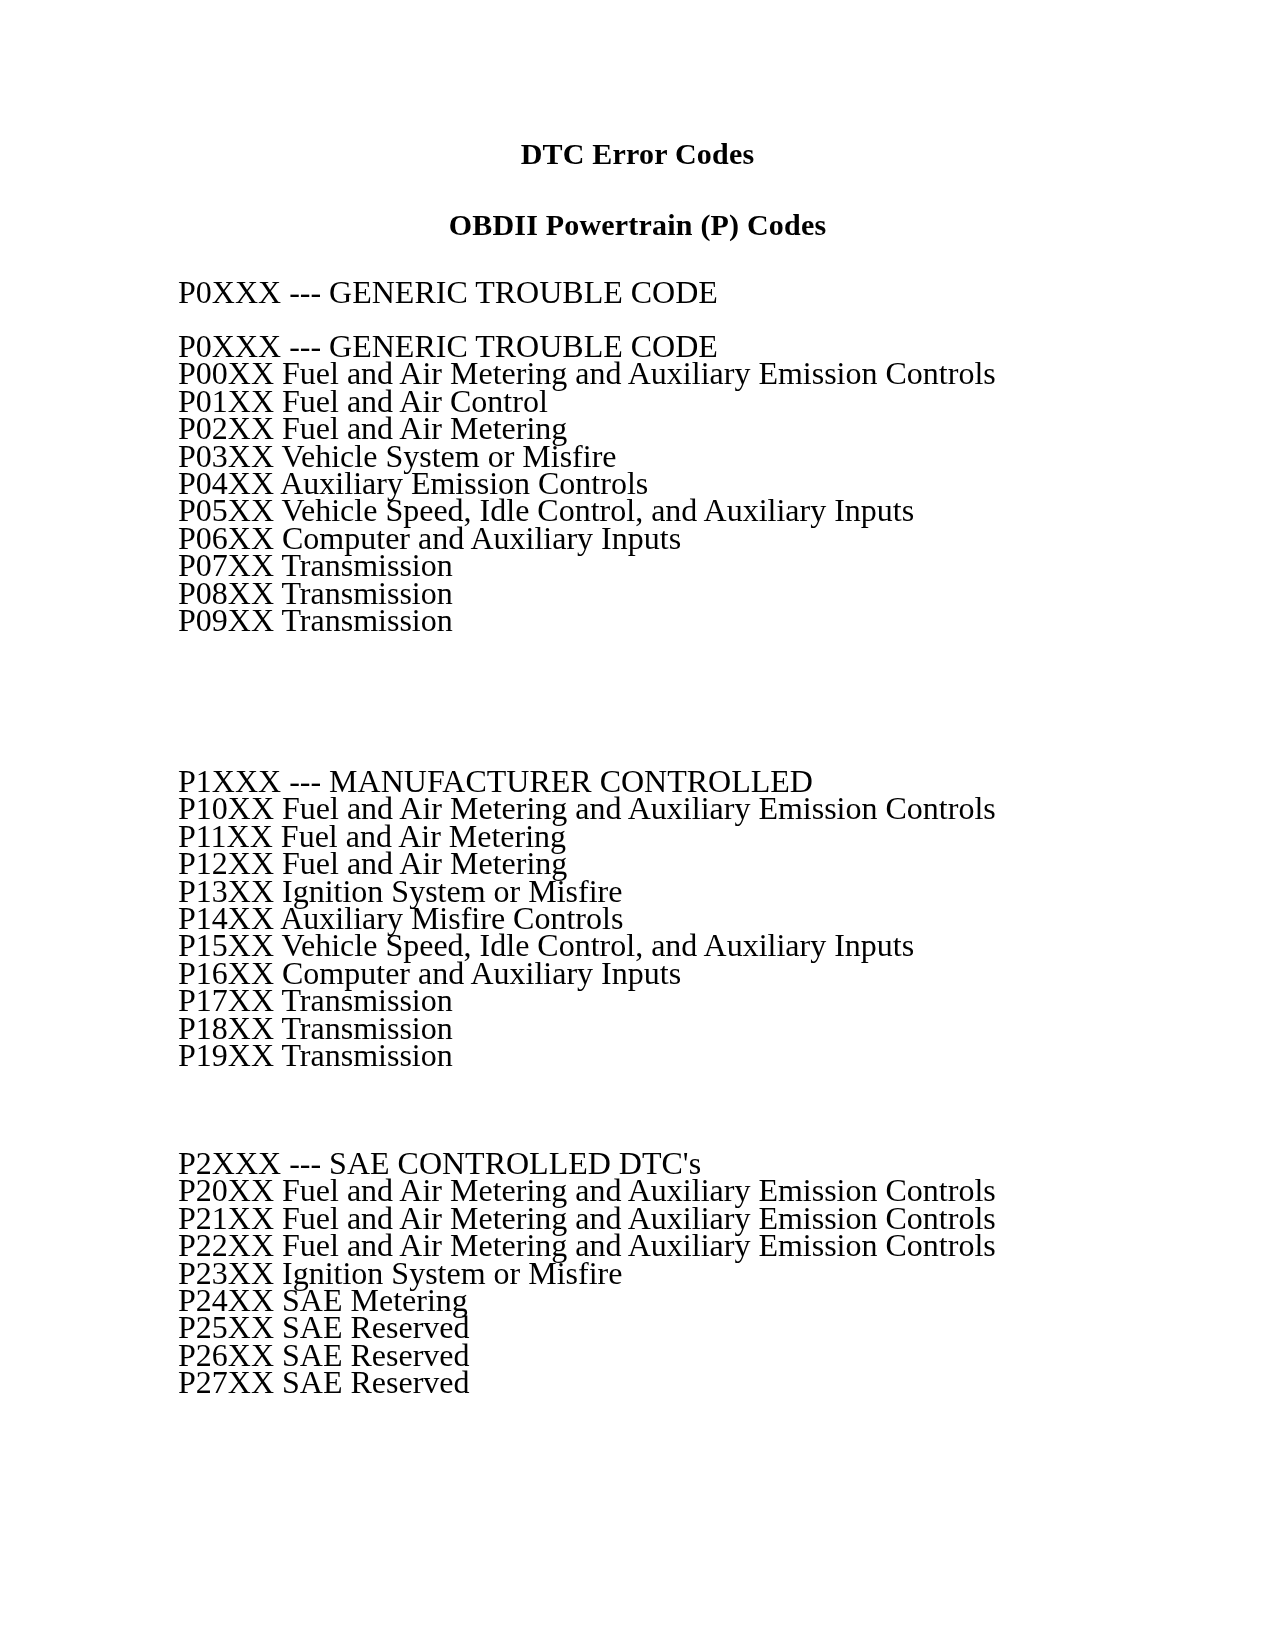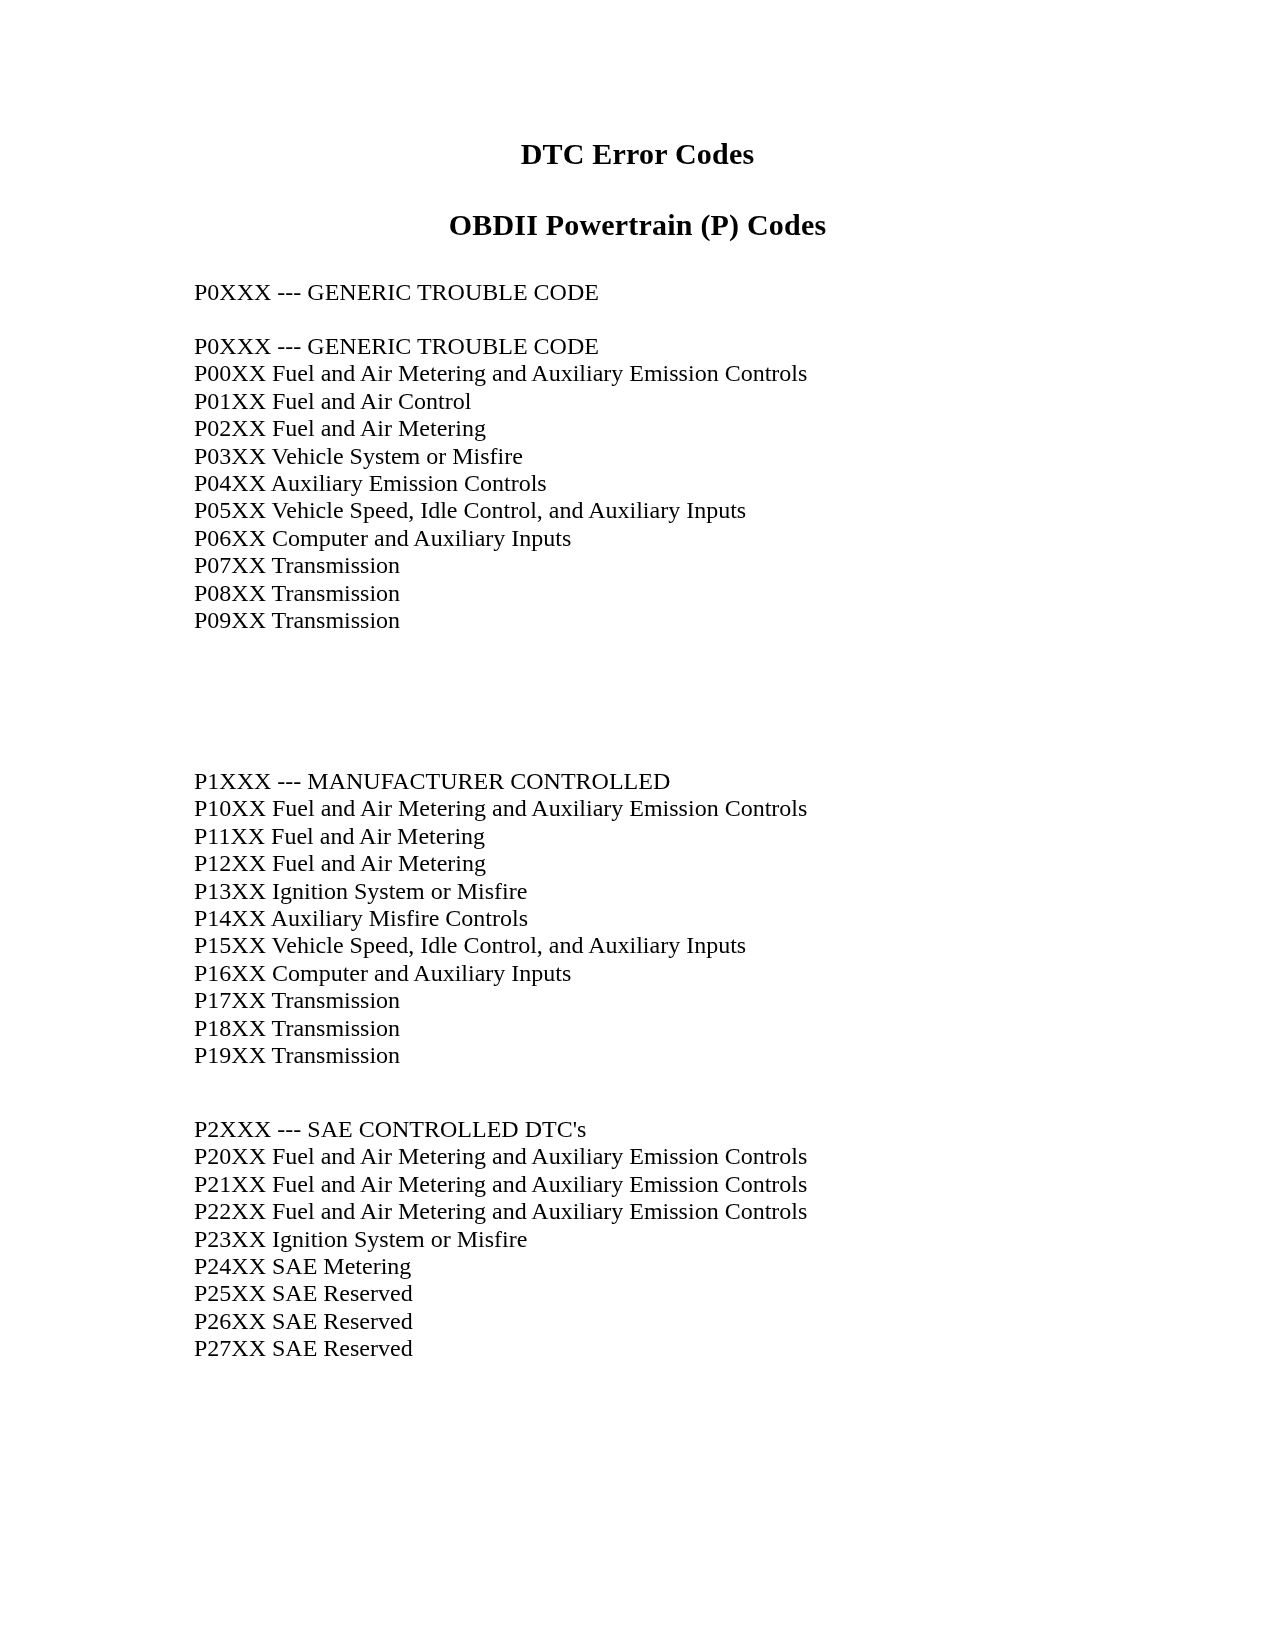--- a/index.html
+++ b/index.html
@@ -33,27 +33,26 @@
     position: absolute;
     left: 178px;
     top: 279px;
   }
   .section {
     position: absolute;
     left: 178px;
   }
   .sec-0 { top: 333px; }
   .sec-1 { top: 768px; }
-  .sec-2 { top: 1116px; }
+  .sec-2 { top: 1150px; }
   .intro-line,
   .doc-line {
-    font-size: 24px;
+    font-size: 32px;
     line-height: 27.4px;
     white-space: pre;
-    margin-left: 16px;
   }
 </style>
 </head>
 <body>
 
 <div class="page">
 
   <div class="doc-title">DTC Error Codes</div>
 
   <div class="doc-subtitle">OBDII Powertrain (P) Codes</div>

